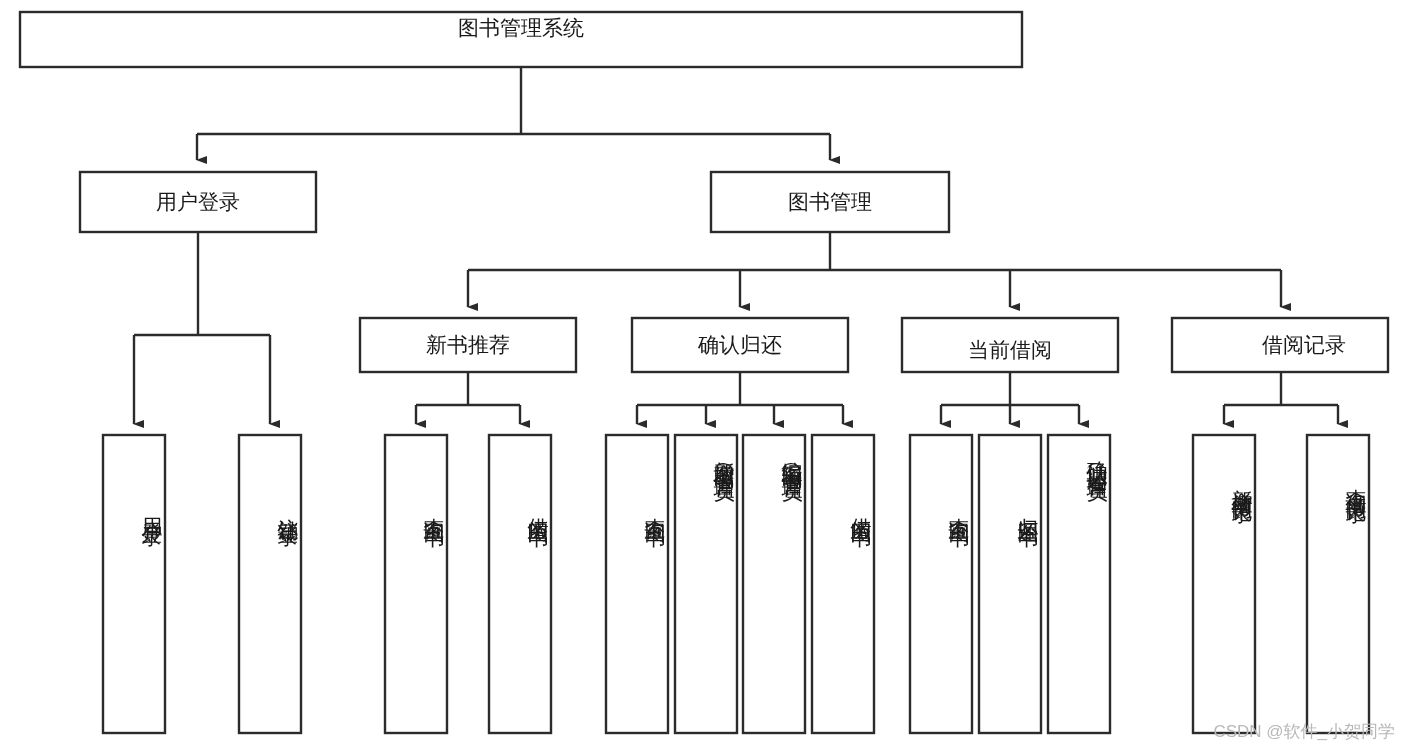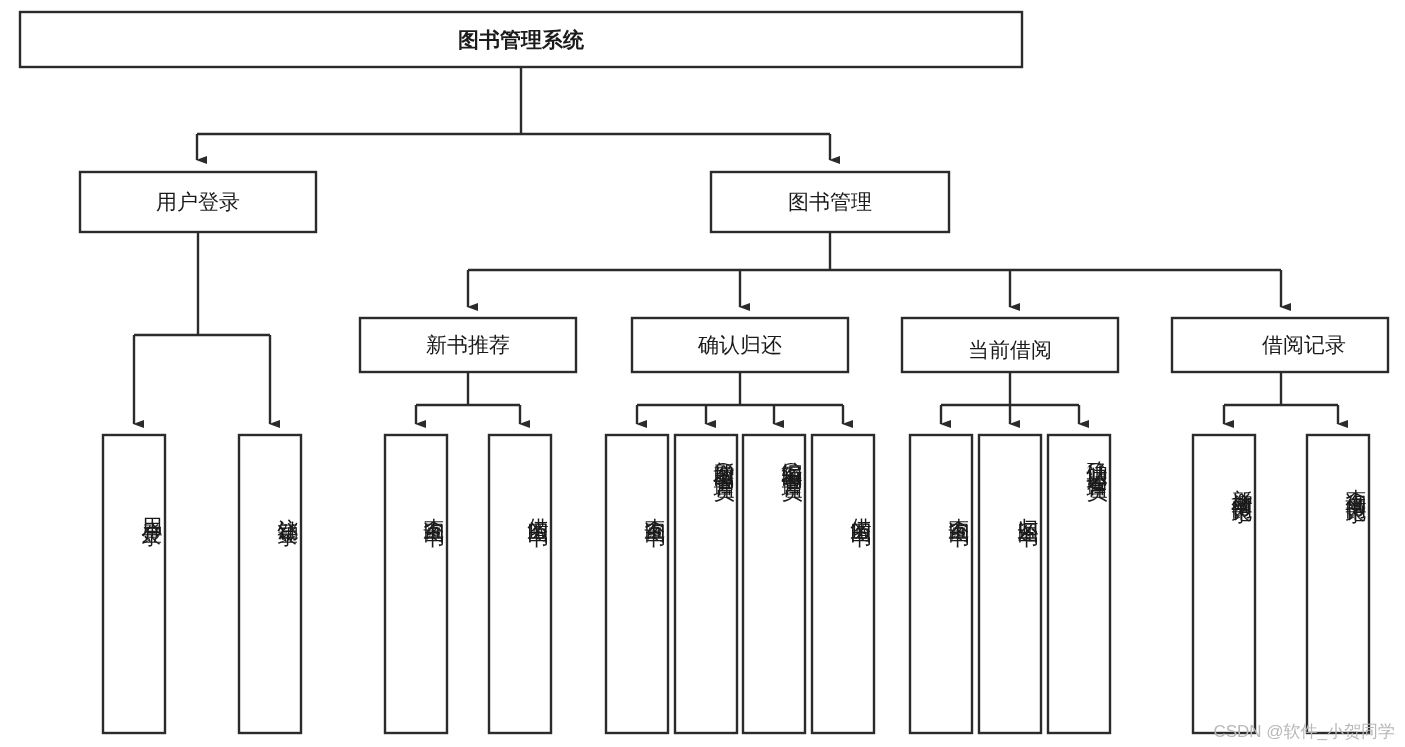--- a/index.html
+++ b/index.html
@@ -148,21 +148,21 @@
     <rect class="node-rect" x="812" y="435" width="62" height="298"></rect>
 
     <rect class="node-rect" x="910" y="435" width="62" height="298"></rect>
     <rect class="node-rect" x="979" y="435" width="62" height="298"></rect>
     <rect class="node-rect" x="1048" y="435" width="62" height="298"></rect>
 
     <rect class="node-rect" x="1193" y="435" width="62" height="298"></rect>
     <rect class="node-rect" x="1307" y="435" width="62" height="298"></rect>
   </svg>
 
-  <div class="hlabel" style="left:20px; top:12px; width:1002px; height:55px;font-weight:bold;">图书管理系统</div>
+  <div class="hlabel" style="left:20px; top:0; width:1002px; height:55px;">图书管理系统</div>
 
   <div class="hlabel" style="left:80px; top:172px; width:236px; height:60px;">用户登录</div>
   <div class="hlabel" style="left:711px; top:172px; width:238px; height:60px;">图书管理</div>
 
   <div class="hlabel" style="left:360px; top:318px; width:216px; height:54px;">新书推荐</div>
   <div class="hlabel" style="left:632px; top:318px; width:216px; height:54px;">确认归还</div>
   <div class="hlabel" style="left:902px; top:318px; width:216px; height:64px;">当前借阅</div>
   <div class="hlabel" style="left:1172px; top:318px; width:216px; height:54px;padding-left:24px;">借阅记录</div>
 
   <div class="vlabel" style="left:103px; top:501px; width:62px; text-align:center;">用户登录</div>

